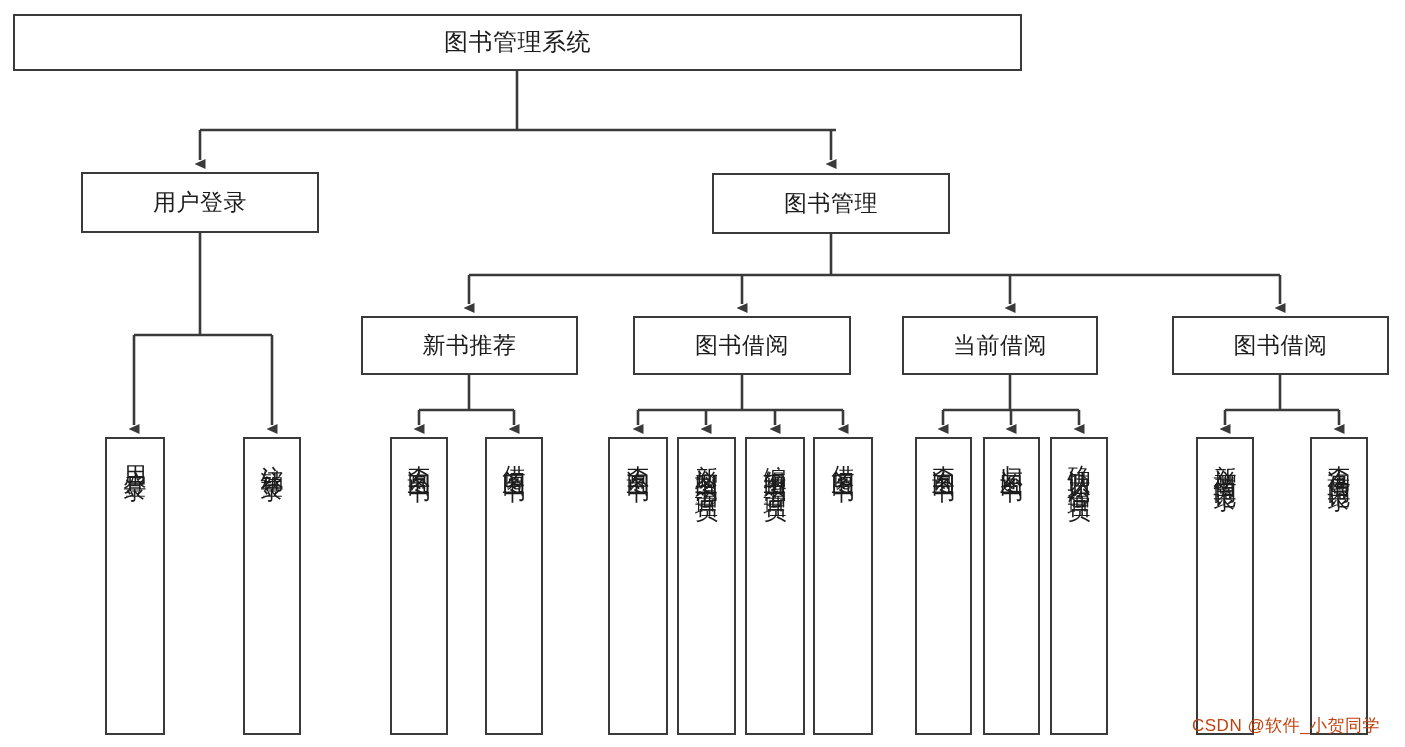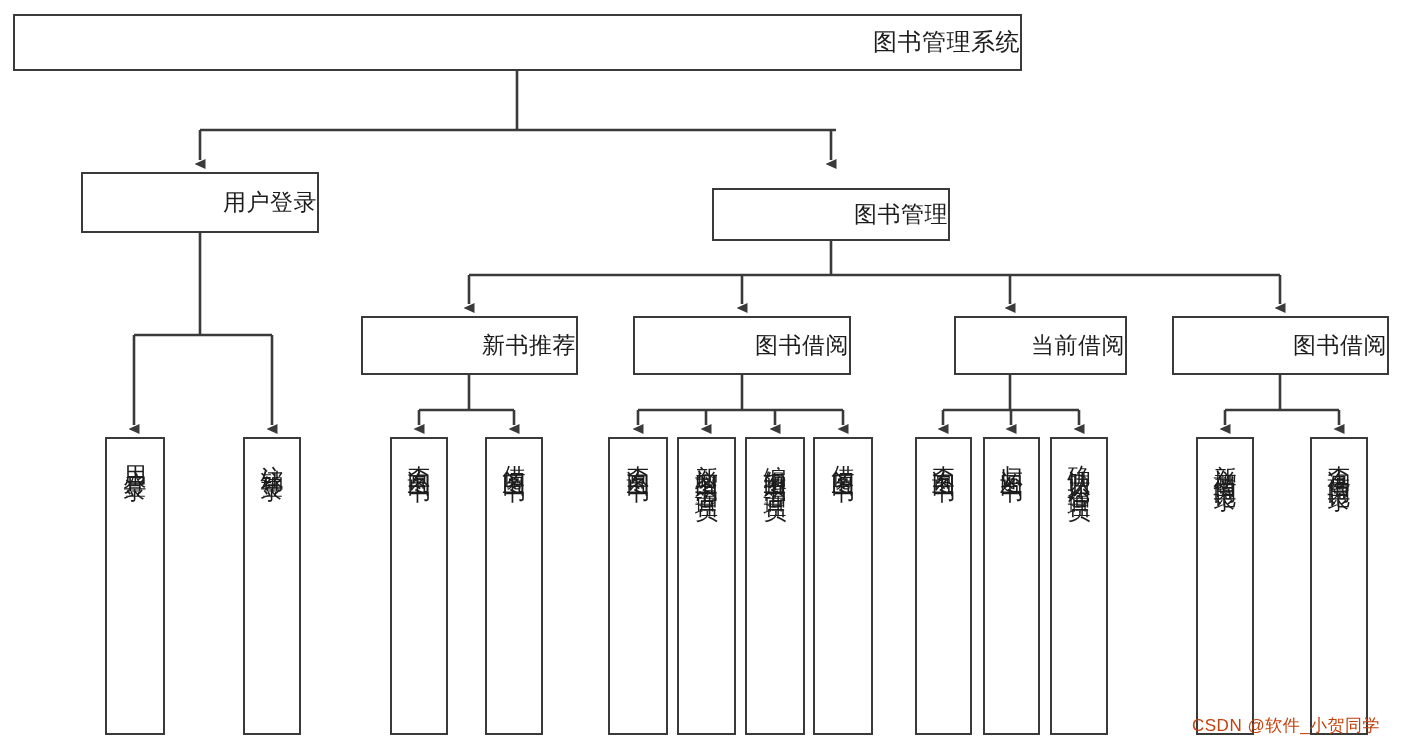--- a/index.html
+++ b/index.html
@@ -25,21 +25,21 @@
     height: 747px;
     pointer-events: none;
   }
   .node {
     position: absolute;
     box-sizing: border-box;
     background: #ffffff;
     border: 2.5px solid #3a3a3a;
     display: flex;
     align-items: center;
-    justify-content: flex-end;
+    justify-content: center;
     color: #1c1c1c;
     z-index: 2;
   }
   .node-label {
     display: block;
     text-align: center;
     line-height: 1.18;
     letter-spacing: 0.5px;
   }
   
@@ -128,31 +128,31 @@
     </g>
   </svg>
 
   <div class="node horiz root" style="left:13px;top:14px;width:1009px;height:57px;">
     <span class="node-label">图书管理系统</span>
   </div>
 
   <div class="node horiz" style="left:81px;top:172px;width:238px;height:61px;">
     <span class="node-label">用户登录</span>
   </div>
-  <div class="node horiz" style="left:712px;top:188px;width:238px;height:53px;">
+  <div class="node horiz" style="left:712px;top:173px;width:238px;height:61px;">
     <span class="node-label">图书管理</span>
   </div>
 
   <div class="node horiz" style="left:361px;top:316px;width:217px;height:59px;">
     <span class="node-label">新书推荐</span>
   </div>
   <div class="node horiz" style="left:633px;top:316px;width:218px;height:59px;">
     <span class="node-label">图书借阅</span>
   </div>
-  <div class="node horiz" style="left:954px;top:316px;width:173px;height:59px;">
+  <div class="node horiz" style="left:902px;top:316px;width:196px;height:59px;">
     <span class="node-label">当前借阅</span>
   </div>
   <div class="node horiz" style="left:1172px;top:316px;width:217px;height:59px;">
     <span class="node-label">图书借阅</span>
   </div>
 
   <div class="node vert" style="left:105px;top:437px;width:60px;height:298px;">
     <span class="node-label">用户登录</span>
   </div>
   <div class="node vert" style="left:243px;top:437px;width:58px;height:298px;">

